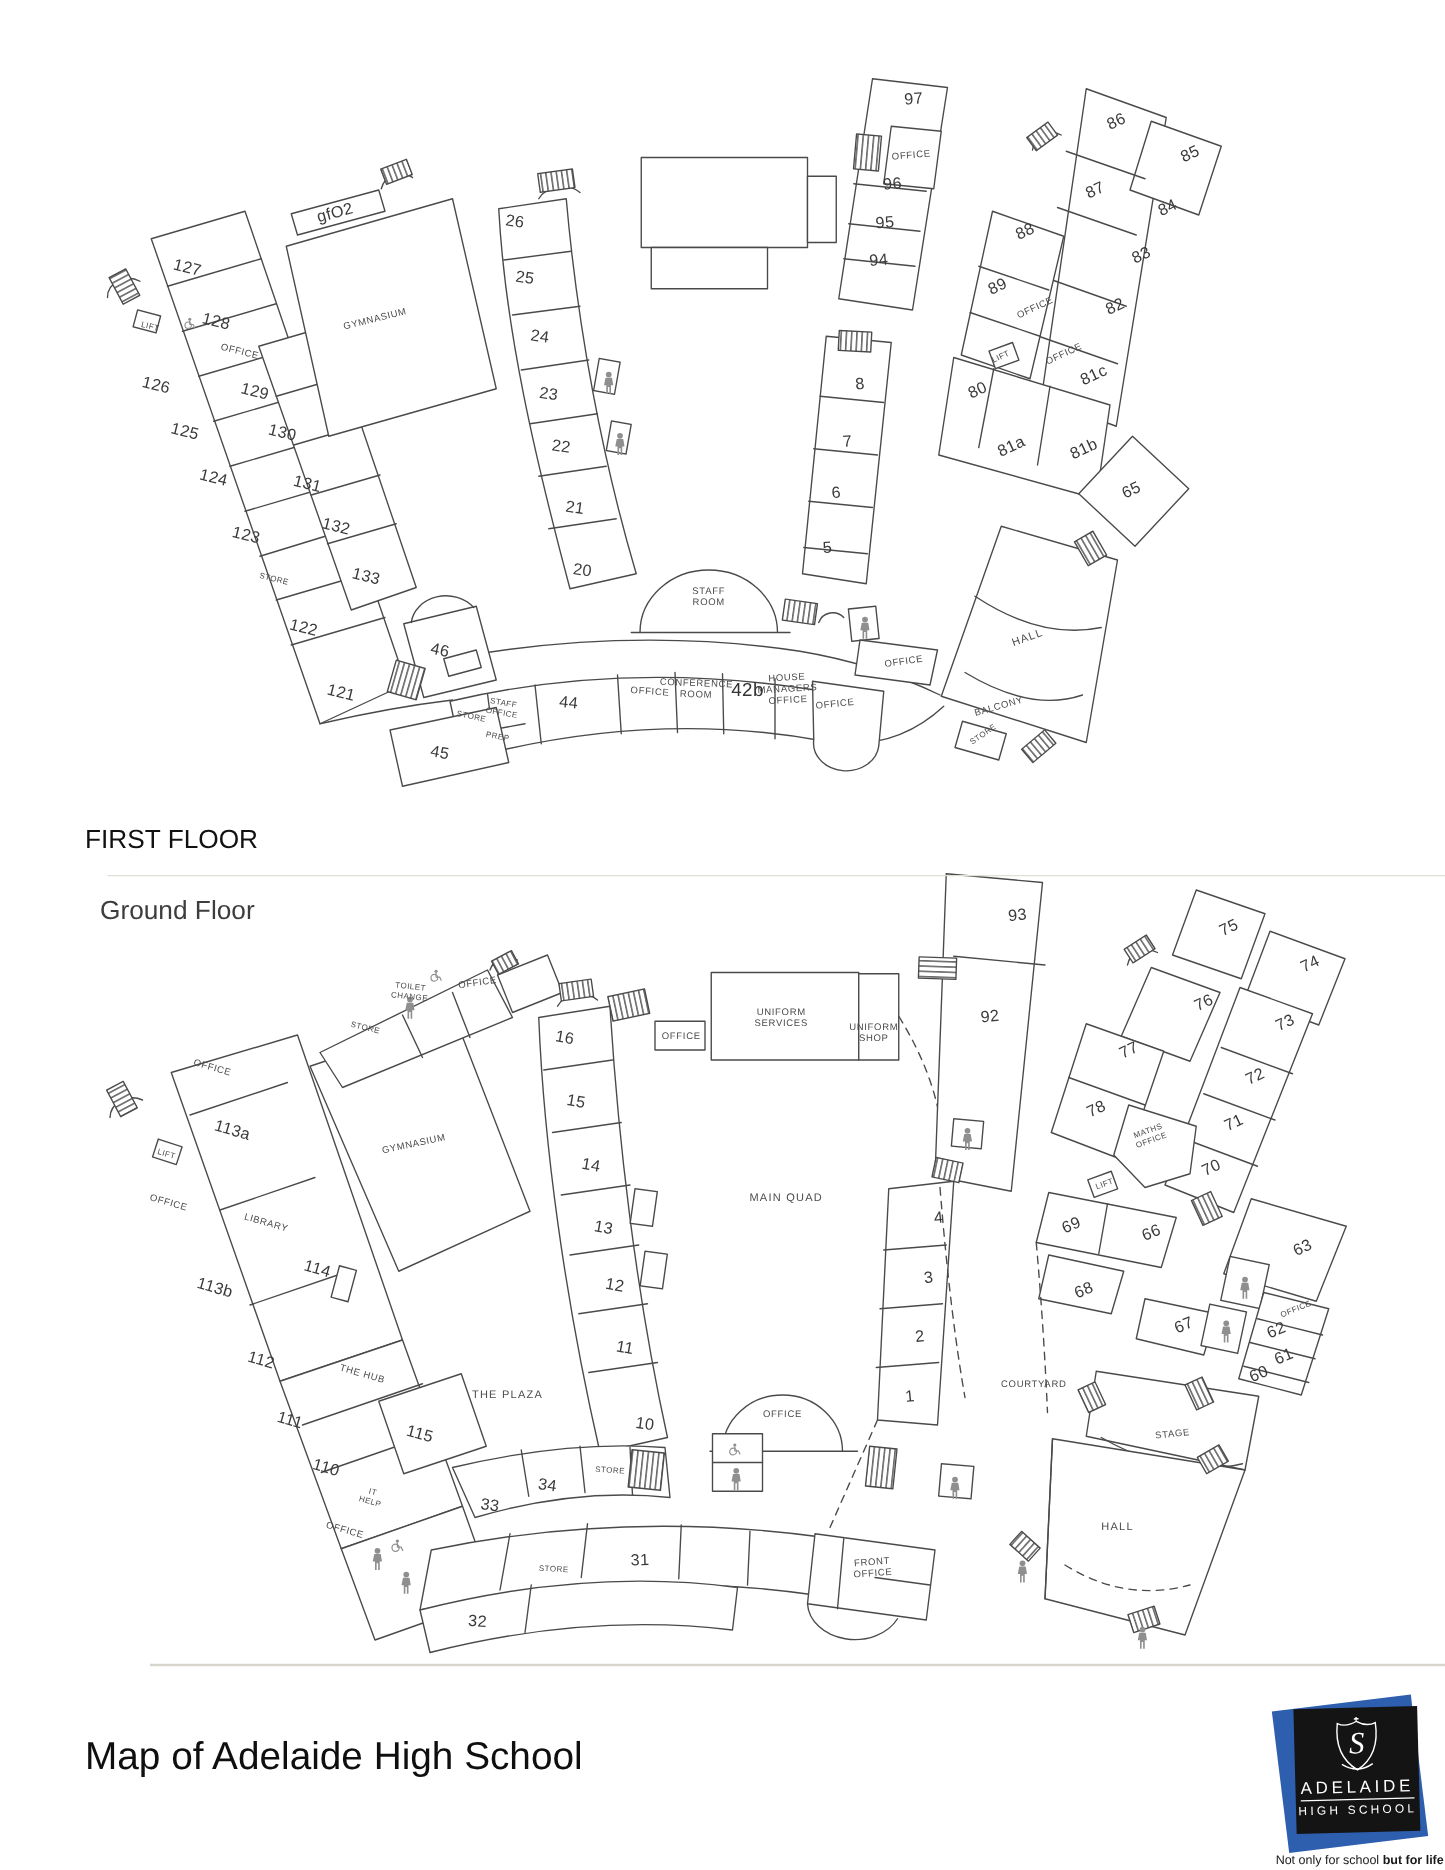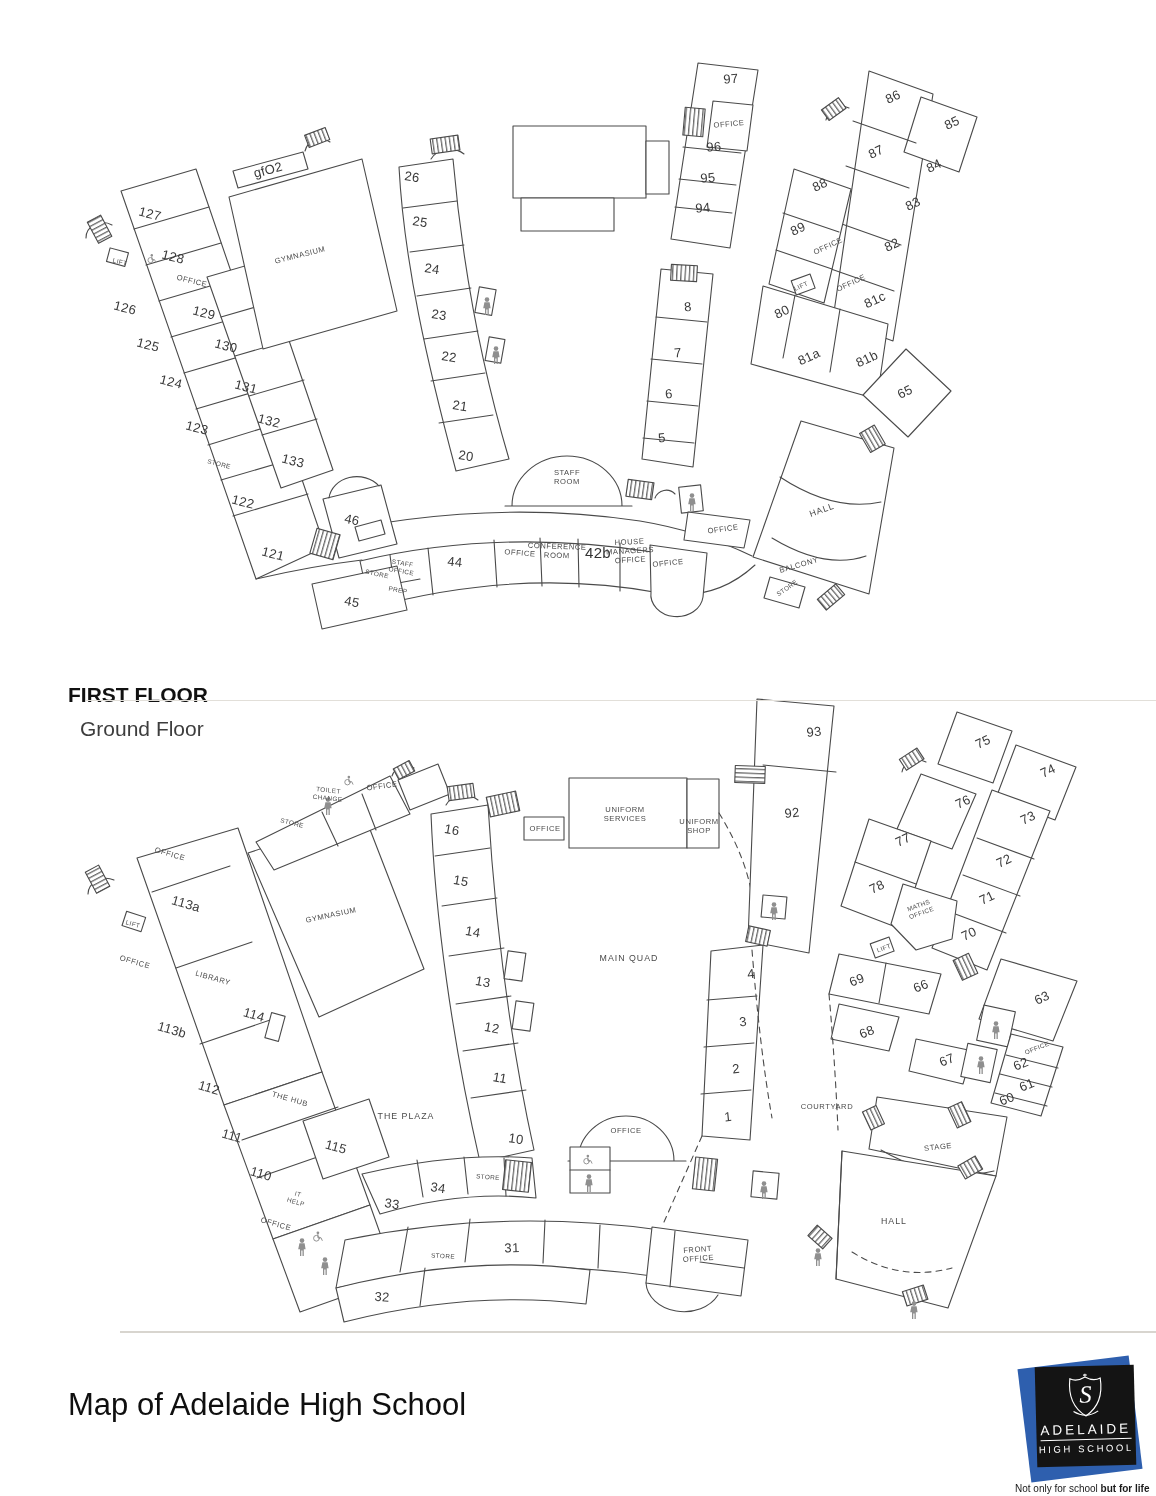--- a/index.html
+++ b/index.html
@@ -6,36 +6,36 @@
   .page{position:relative;width:1156px;height:1496px;background:#fff;overflow:hidden;
         font-family:"Liberation Sans", sans-serif;}
   svg.plan{position:absolute;left:0;top:0;}
   .lbl{position:absolute;white-space:pre-line;text-align:center;line-height:1.2;
        transform-origin:center;pointer-events:none;}
   .n {font-size:13px;color:#3a3a3a;letter-spacing:.3px;}
   .nb{font-size:15px;color:#333;letter-spacing:.3px;}
   .s {font-size:7.6px;color:#4a4a4a;letter-spacing:.55px;}
   .sm{font-size:8.8px;color:#4a4a4a;letter-spacing:1px;}
   .xs{font-size:6.4px;color:#4a4a4a;letter-spacing:.4px;}
-  .hdg-ff{position:absolute;left:68px;top:683px;font-size:21px;font-weight:bold;color:#111;}
+  .hdg-ff{position:absolute;left:68px;top:660px;font-size:21px;font-weight:normal;color:#111;}
   .hdg-gf{position:absolute;left:80px;top:717px;font-size:21px;color:#3d3d3d;}
   .scan-line{position:absolute;left:86px;top:700px;width:1070px;height:1px;background:#e2dfd9;}
   .scan-line2{position:absolute;left:120px;top:1331px;width:1036px;height:2px;background:#d8d5cf;}
   .title{position:absolute;left:68px;top:1387px;font-size:31px;color:#0f0f0f;}
   .logo-wrap{position:absolute;left:1016px;top:1352px;width:140px;height:146px;}
   .logo-blue{position:absolute;left:8px;top:10px;width:112px;height:114px;background:#2e5fae;
              transform:rotate(-7deg);}
   .logo-black{position:absolute;left:20px;top:14px;width:99px;height:100px;background:#141414;
               transform:rotate(-1.5deg);display:flex;flex-direction:column;align-items:center;
               justify-content:flex-start;padding-top:7px;box-sizing:border-box;}
   .crest{width:38px;height:46px;}
   .logo-name{color:#fff;font-size:13.5px;letter-spacing:3px;margin-top:3px;
              border-bottom:1.5px solid #fff;padding-bottom:2px;}
   .logo-sub{color:#fff;font-size:9.5px;letter-spacing:2.6px;margin-top:3px;}
-  .tagline{position:absolute;left:1015px;top:1483px;width:140px;text-align:left;
+  .tagline{position:absolute;left:1015px;top:1483px;width:140px;text-align:right;
            font-size:10px;color:#1a1a1a;}
   .tagline b{font-weight:bold;}
 </style>
 </head>
 <body>
 
 <div class="page">
 
   <svg class="plan" width="1156" height="1496" viewBox="0 0 1156 1496" fill="none" stroke="#4a4a4a" stroke-width="1.1" stroke-linejoin="round" stroke-linecap="round">
     <defs>

